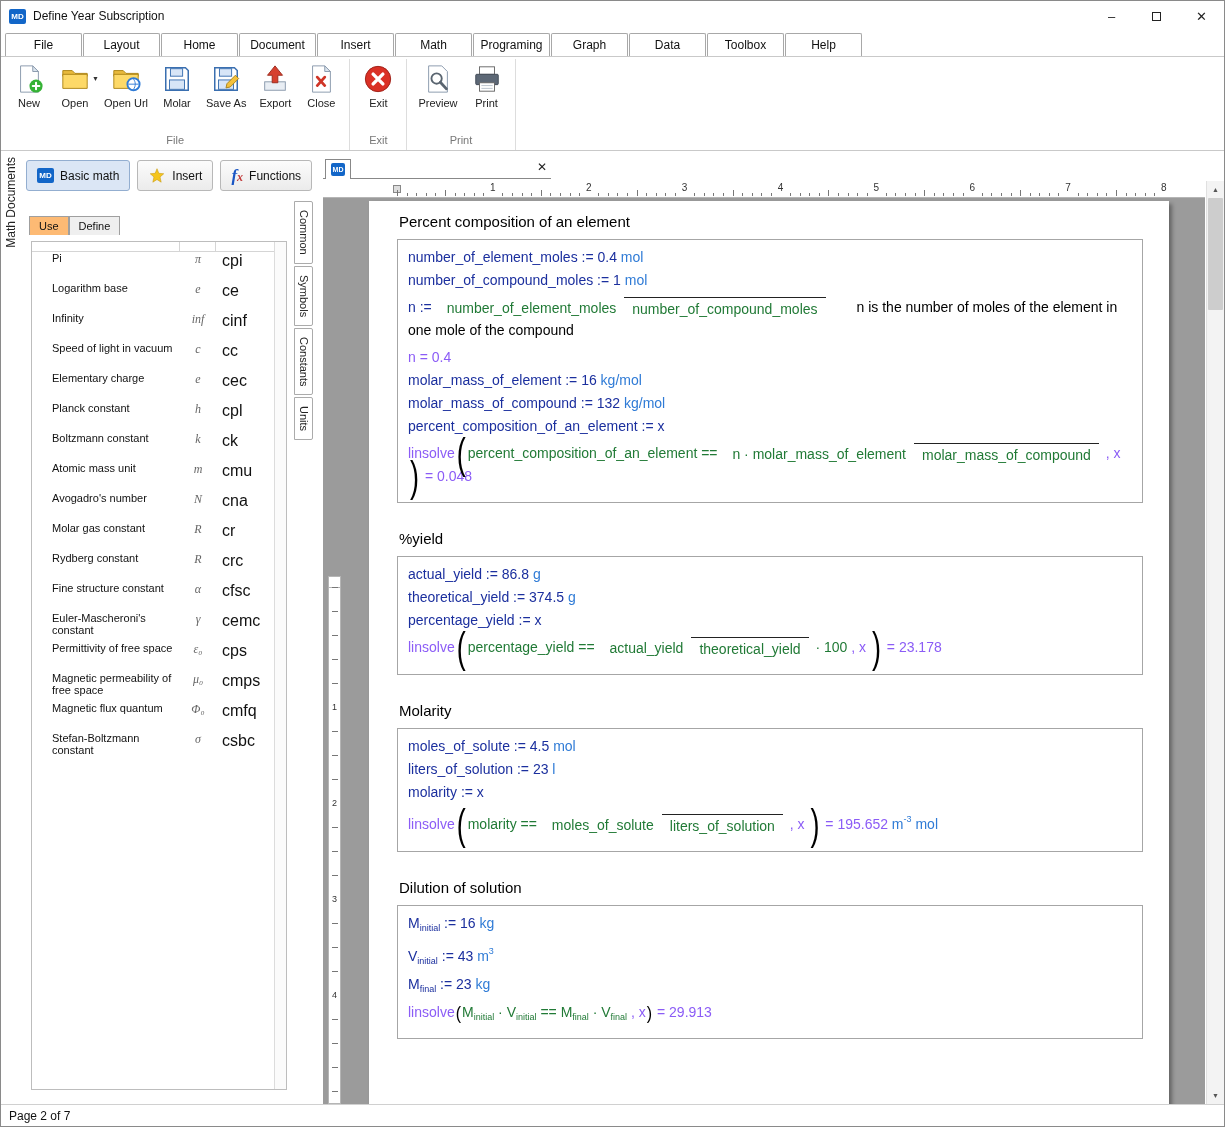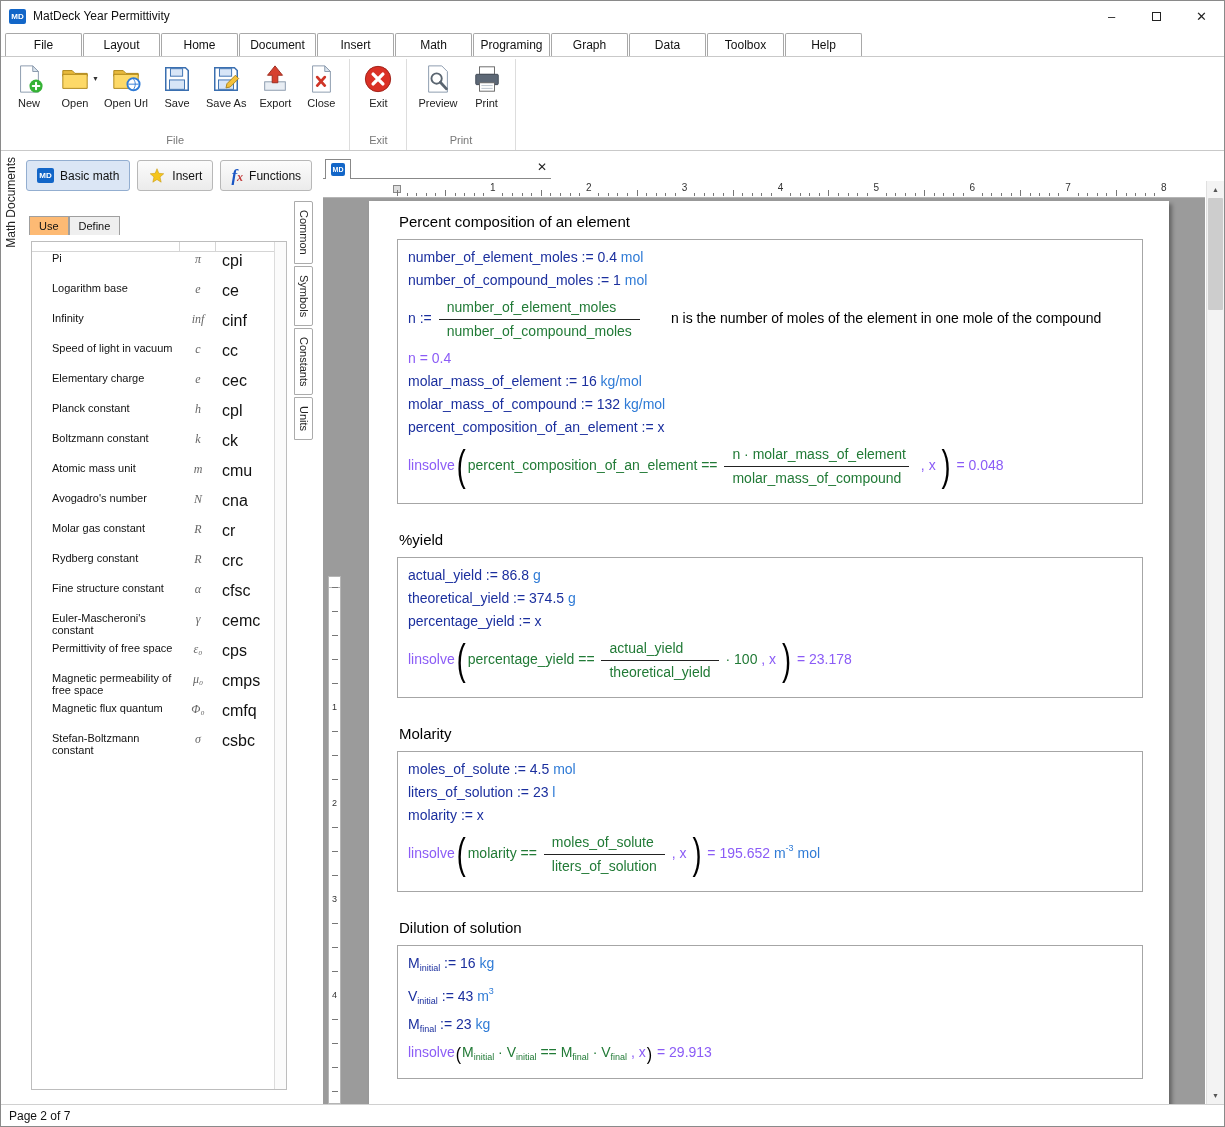--- a/index.html
+++ b/index.html
@@ -82,41 +82,41 @@
   .math-line{margin:2px 0;line-height:21px;white-space:pre-wrap}
   .math-line.has-frac{margin:6px 0}
   .tk{white-space:pre-wrap}
   .s-def{color:var(--c-def)}
   .s-unit{color:var(--c-unit)}
   .s-expr{color:var(--c-expr)}
   .s-plain{color:#8b5cf6}
   .sub{font-size:9px;vertical-align:-3px}
   .sup{font-size:9px;vertical-align:7px}
   .note{margin-left:28px;color:#000}
-  .frac{display:inline-flex;flex-direction:column;align-items:flex-start;vertical-align:middle;margin:0 3px}
+  .frac{display:inline-flex;align-items:flex-end;vertical-align:middle;margin:0 3px}
   .frac .fnum{padding:0 8px 1px}
   .frac .fden{border-top:1px solid #222;padding:1px 8px 0}
   .paren{display:inline-block;vertical-align:middle;font-size:27px;font-weight:100;transform:scaleY(1.6);margin:0 2px;color:#000}
   .paren.psmall{font-size:16px;transform:scaleY(1.2);margin:0 1px}
 
   .vscroll{position:absolute;right:0;top:30px;bottom:0;width:18px;background:#f3f3f3;border-left:1px solid #e0e0e0}
   .sarrow{height:17px;display:flex;align-items:center;justify-content:center;font-size:7px;color:#555}
   .sarrow.down{position:absolute;bottom:0;left:0;right:0}
   .sthumb{position:absolute;top:17px;left:1px;right:1px;height:112px;background:#cdcdcd;border-radius:1px}
 
   .statusbar{position:absolute;left:0;right:0;bottom:0;height:22px;border-top:1px solid #d0d0d0;display:flex;align-items:center;padding-left:8px;font-size:12px;color:#111;background:#fff}
 </style>
 </head>
 <body>
 
 <div class="window">
 
   <div class="titlebar">
     <span class="md-badge">MD</span>
-    <span class="title-text">MatDeck Year Permittivity</span>
+    <span class="title-text">Define Year Subscription</span>
     <div class="win-controls">
       <span class="wc">–</span>
       <span class="wc">
           <span class="maxbox"></span>
         </span>
       <span class="wc">✕</span>
     </div>
   </div>
 
   <div class="tabrow">
@@ -169,21 +169,21 @@
             <span class="rlabel">Open Url</span>
           </div>
           <div class="rbtn">
             <span class="ricon">
               <svg viewBox="0 0 32 32">
                 <path d="M4 4h21l3 3v21H4z" fill="#fff" stroke="#3a6fb0" stroke-width="1.6"></path>
                 <rect x="9" y="5" width="13" height="8" fill="#d7e5f7" stroke="#3a6fb0"></rect>
                 <rect x="8" y="17" width="16" height="10" fill="#d7e5f7" stroke="#3a6fb0"></rect>
               </svg>
             </span>
-            <span class="rlabel">Save</span>
+            <span class="rlabel">Molar</span>
           </div>
           <div class="rbtn">
             <span class="ricon">
               <svg viewBox="0 0 32 32">
                 <path d="M4 4h21l3 3v21H4z" fill="#fff" stroke="#3a6fb0" stroke-width="1.6"></path>
                 <rect x="9" y="5" width="13" height="8" fill="#d7e5f7" stroke="#3a6fb0"></rect>
                 <rect x="8" y="17" width="16" height="10" fill="#d7e5f7" stroke="#3a6fb0"></rect>
                 <path d="M17 21l9-9 3.5 3.5-9 9-4.5 1z" fill="#f4c13c" stroke="#a5811a"></path>
               </svg>
             </span>

